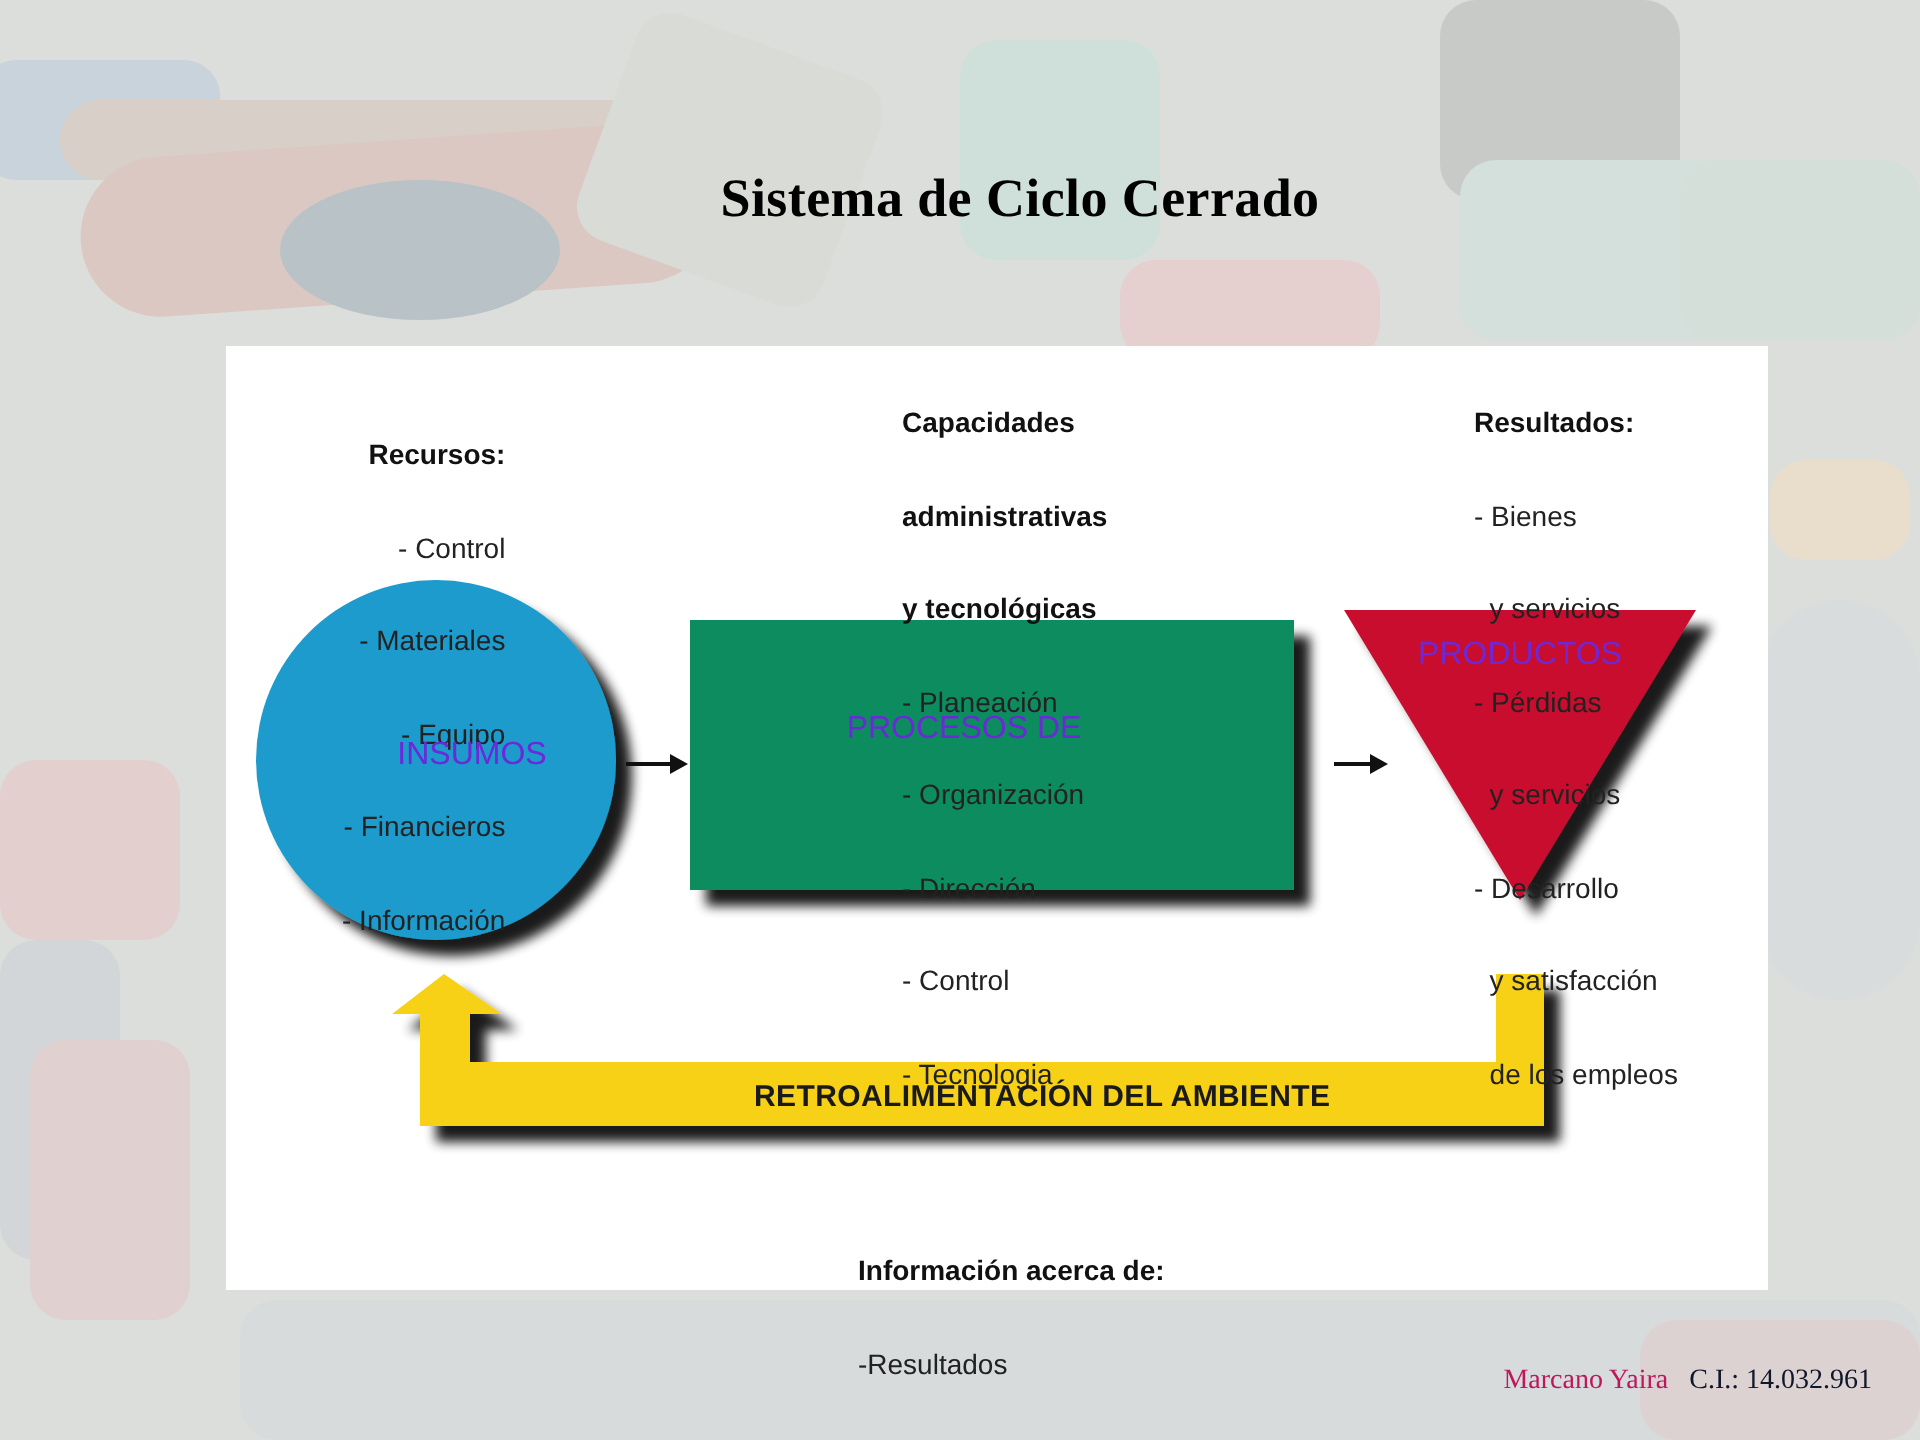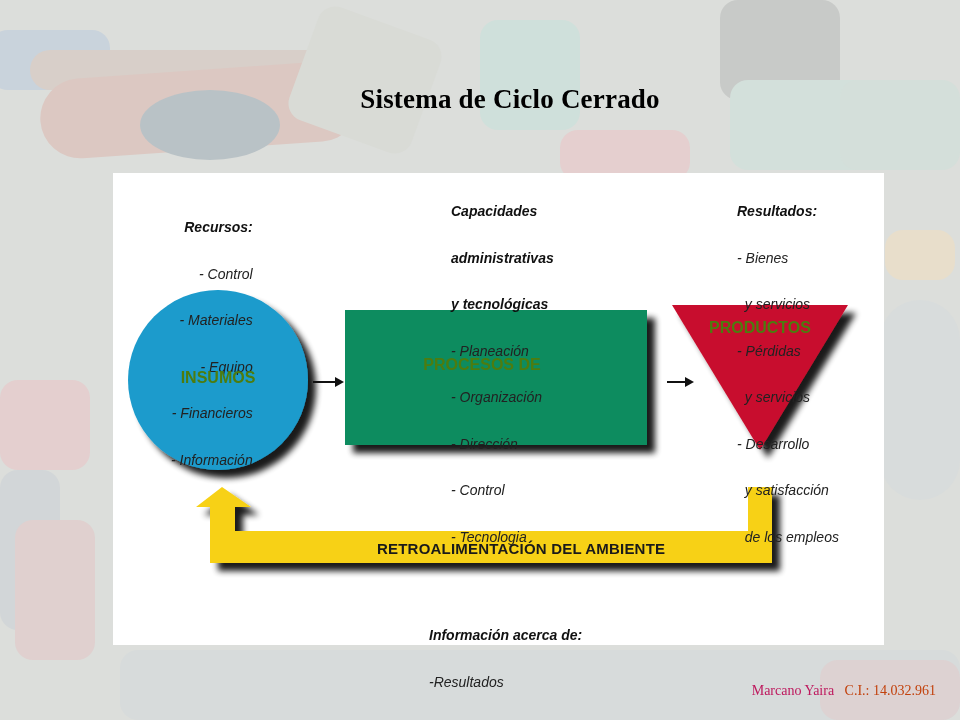--- a/index.html
+++ b/index.html
@@ -12,34 +12,34 @@
     .bg .piece { position: absolute; border-radius: 18px; }
     .slide-title {
       position: absolute; left: 0; top: 84px; width: 1020px; text-align: center;
       font-family: "Liberation Serif", serif; font-weight: bold; font-size: 27px; color: #000;
       letter-spacing: 0.2px;
     }
     .panel {
       position: absolute; left: 113px; top: 173px; width: 771px; height: 472px;
       background: #ffffff;
     }
-    .txt { position: absolute; font-size: 14px; line-height: 15.5px; color: #222; white-space: pre; font-style: italic; }
+    .txt { position: absolute; font-size: 14px; line-height: 15.5px; color: #222; white-space: pre; }
     .txt .h { font-weight: bold; color: #111; }
     .diagram-svg { position: absolute; left: 0; top: 0; }
     .shape-label {
-      position: absolute; color: #4d7c0f; font-weight: bold; font-size: 16px; text-align: center; line-height: 18px;
+      position: absolute; color: #6d28d9; font-weight: normal; font-size: 16px; text-align: center; line-height: 18px;
     }
     .feedback-label {
       position: absolute; font-weight: bold; font-size: 15px; color: #1a1a1a; letter-spacing: 0.2px; margin-left: 40px;
     }
     .footer {
       position: absolute; right: 24px; top: 683px; font-family: "Liberation Serif", serif; font-size: 14px;
     }
     .footer .name { color: #be185d; }
-    .footer .ci { color: #c2410c; text-align: right; }
+    .footer .ci { color: #0f172a; text-align: right; }
   </style>
 </head>
 <body>
 
 <div class="bg">
   <div class="piece" style="left:-10px;top:30px;width:120px;height:60px;background:#c9d3dc;"></div>
   <div class="piece" style="left:30px;top:50px;width:300px;height:40px;background:#d8cfc9;border-radius:30px;"></div>
   <div class="piece" style="left:40px;top:70px;width:320px;height:80px;background:#dcc8c2;border-radius:40px;transform:rotate(-4deg);"></div>
   <div class="piece" style="left:140px;top:90px;width:140px;height:70px;background:#b9c2c6;border-radius:50%;"></div>
   <div class="piece" style="left:300px;top:20px;width:130px;height:120px;background:#d9dbd6;transform:rotate(20deg);"></div>
@@ -125,21 +125,21 @@
     <div class="h">Resultados:</div>
     <div>- Bienes</div>
     <div>  y servicios</div>
     <div>- Pérdidas</div>
     <div>  y servicios</div>
     <div>- Desarrollo</div>
     <div>  y satisfacción</div>
     <div>  de los empleos</div>
   </div>
 
-  <div class="shape-label" style="left:15px;top:196px;width:180px;">INSUMOS</div>
+  <div class="shape-label" style="left:15px;top:196px;width:180px;padding-left:18px;">INSUMOS</div>
   <div class="shape-label" style="left:232px;top:183px;width:274px;">
     <div>PROCESOS DE</div>
   </div>
   <div class="shape-label" style="left:559px;top:146px;width:176px;">PRODUCTOS</div>
 
   <div class="feedback-label" style="left:224px;top:367px;">RETROALIMENTACIÓN DEL AMBIENTE</div>
 
   <div class="txt" style="left:316px;top:424px;">
     <div class="h">Información acerca de:</div>
     <div>-Resultados</div>

